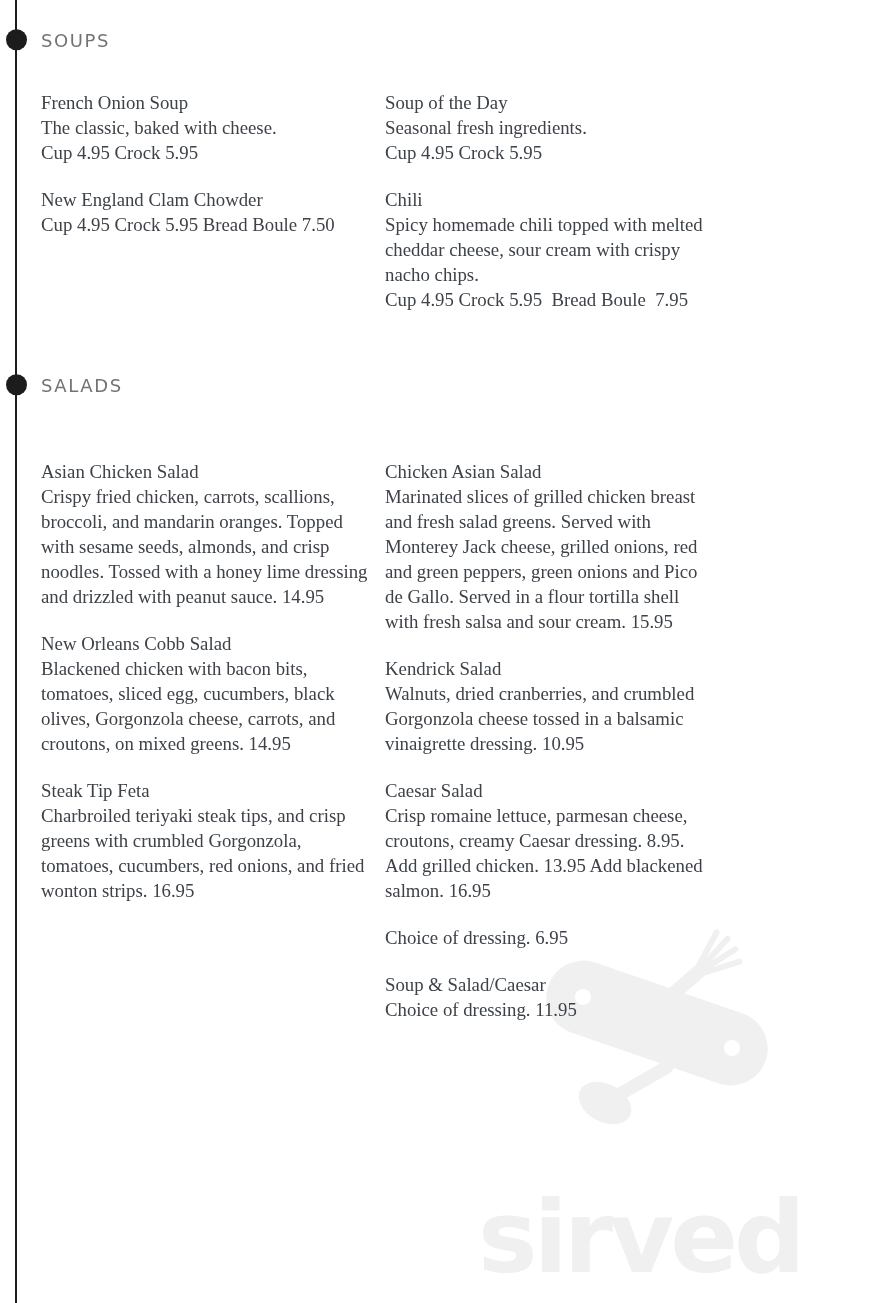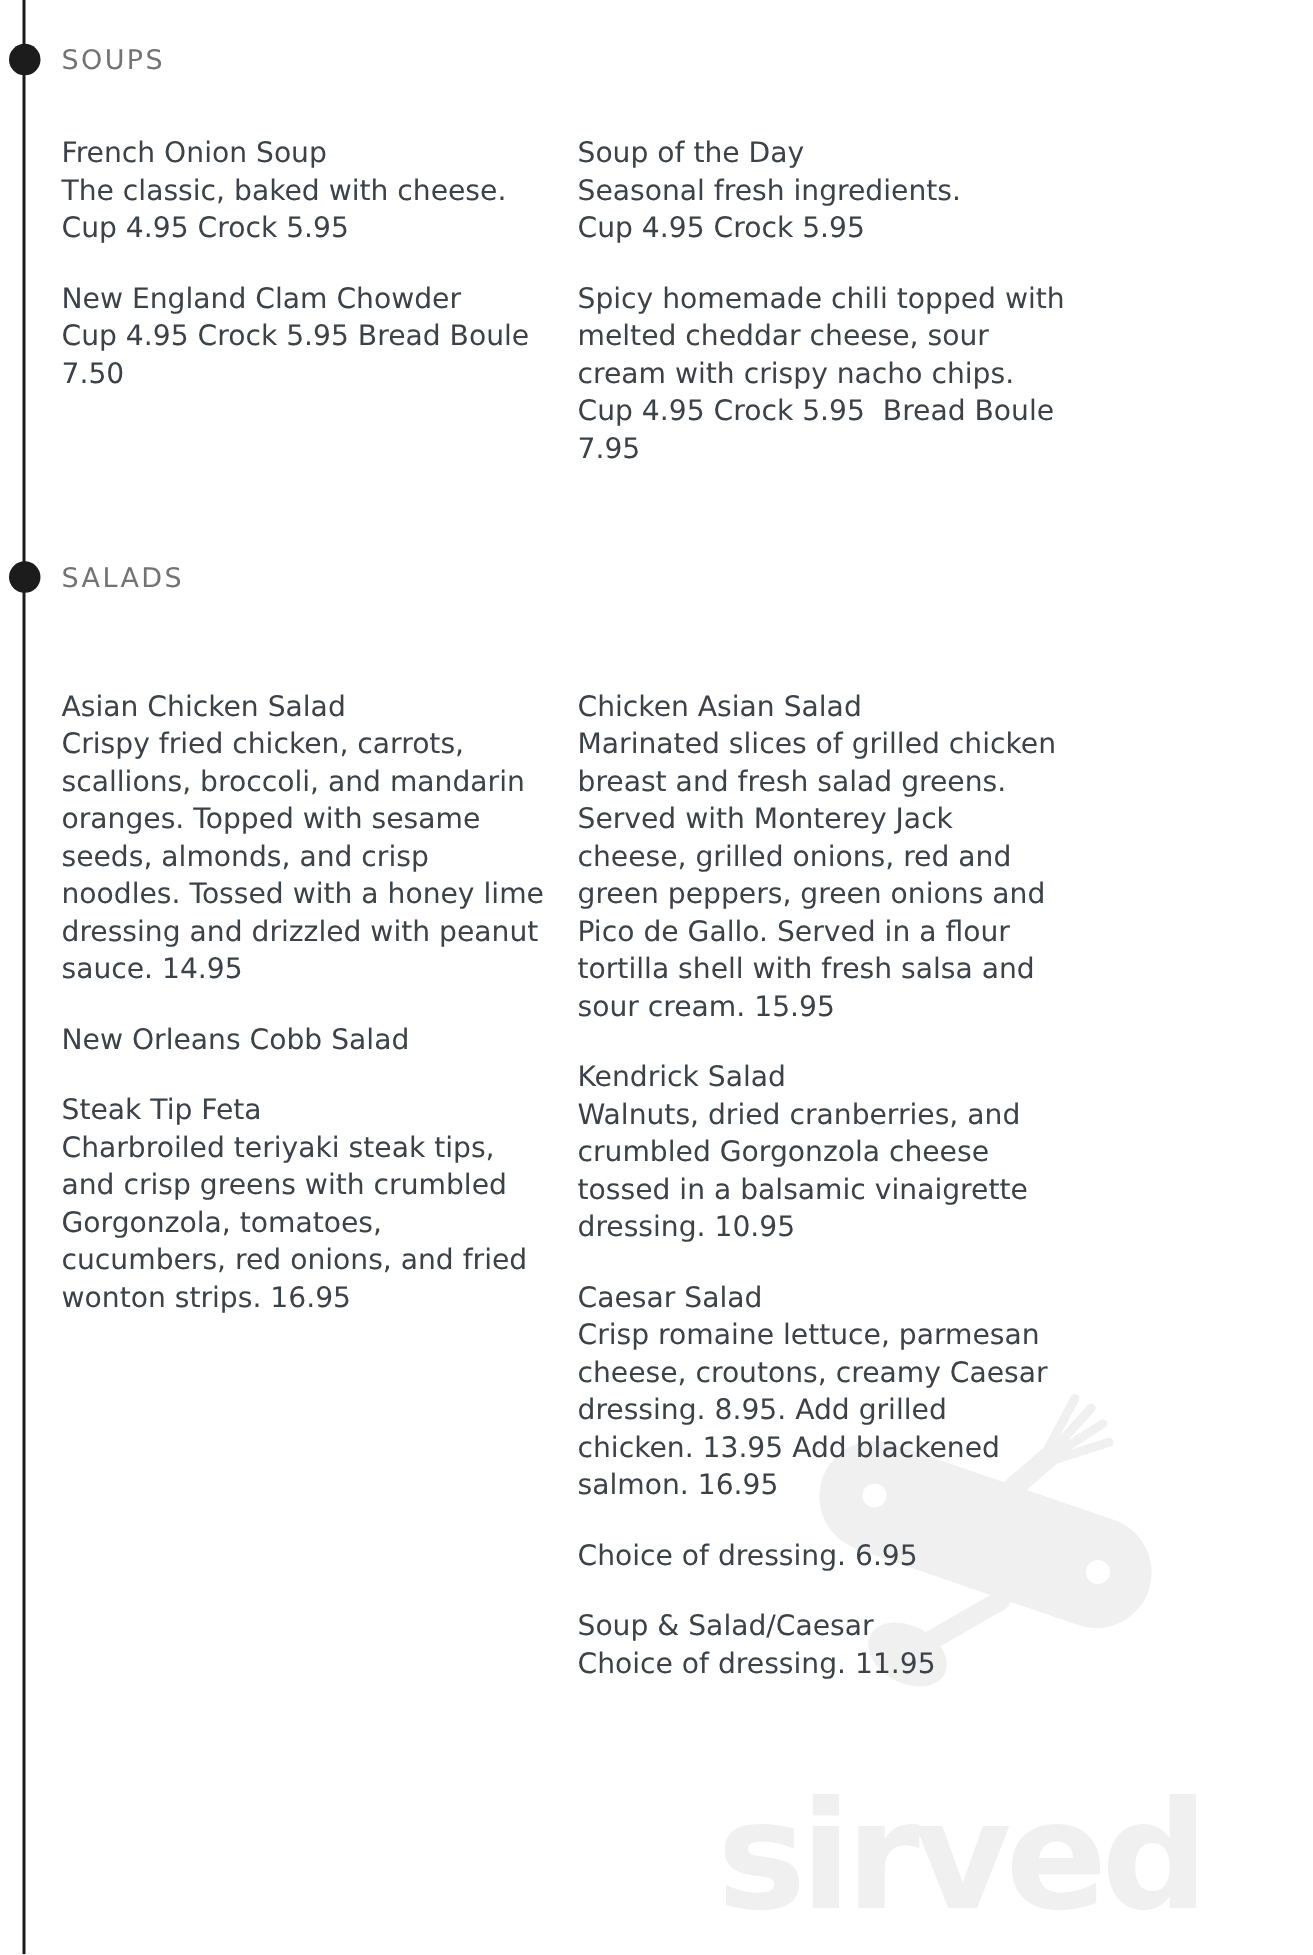--- a/index.html
+++ b/index.html
@@ -25,21 +25,21 @@
     position:absolute;left:-35px;top:50%;transform:translateY(-56%);
     width:21px;height:21px;border-radius:50%;background:#1c1c1c;
   }
   .section-title{
     margin:0;font-size:18px;font-weight:400;letter-spacing:1.6px;
     line-height:26px;color:#737373;
   }
   .columns{display:flex;gap:16px;}
   .menu-section:nth-child(1) .columns{margin-top:36px;}
   .menu-section:nth-child(2) .columns{margin-top:60px;}
-  .col{width:328px;flex:0 0 328px;}
+  .col{width:328px;flex:0 0 328px;font-family:Liberation Serif, serif;}
   .menu-item{margin:0 0 22px 0;}
   .menu-item:last-child{margin-bottom:0;}
   .item-name,.item-desc{
     font-size:18.8px;line-height:25px;font-weight:400;
   }
   .item-desc{white-space:pre-wrap;}
   
   .wm-icon{position:absolute;left:505px;top:915px;z-index:0;}
   .wm-word{
     position:absolute;left:478px;top:1188px;z-index:0;
@@ -101,20 +101,21 @@
 </div>
 
   <div class="col">
   <article class="menu-item">
     <div class="item-name">Soup of the Day</div>
     <div class="item-desc">Seasonal fresh ingredients.
 Cup 4.95 Crock 5.95</div>
   </article>
 
   <article class="menu-item">
+    <div class="item-name">Chili</div>
     <div class="item-desc">Spicy homemade chili topped with melted cheddar cheese, sour cream with crispy nacho chips.
 Cup 4.95 Crock 5.95  Bread Boule  7.95</div>
   </article>
 </div>
 </div>
   </section>
 
   <section class="menu-section">
     <header class="section-heading">
       <span class="bullet"></span>
@@ -123,20 +124,21 @@
     <div class="columns">
   <div class="col">
   <article class="menu-item">
     <div class="item-name">Asian Chicken Salad</div>
     <div class="item-desc">Crispy fried chicken, carrots, scallions, broccoli, and mandarin oranges. Topped with sesame seeds, almonds, and crisp noodles. Tossed with a honey lime dressing and drizzled with peanut sauce. 14.95</div>
   </article>
 
 
   <article class="menu-item">
     <div class="item-name">New Orleans Cobb Salad</div>
+    <div class="item-desc">Blackened chicken with bacon bits, tomatoes, sliced egg, cucumbers, black olives, Gorgonzola cheese, carrots, and croutons, on mixed greens. 14.95</div>
   </article>
 
   <article class="menu-item">
     <div class="item-name">Steak Tip Feta</div>
     <div class="item-desc">Charbroiled teriyaki steak tips, and crisp greens with crumbled Gorgonzola, tomatoes, cucumbers, red onions, and fried wonton strips. 16.95</div>
   </article>
 </div>
 
   <div class="col">
   <article class="menu-item">

